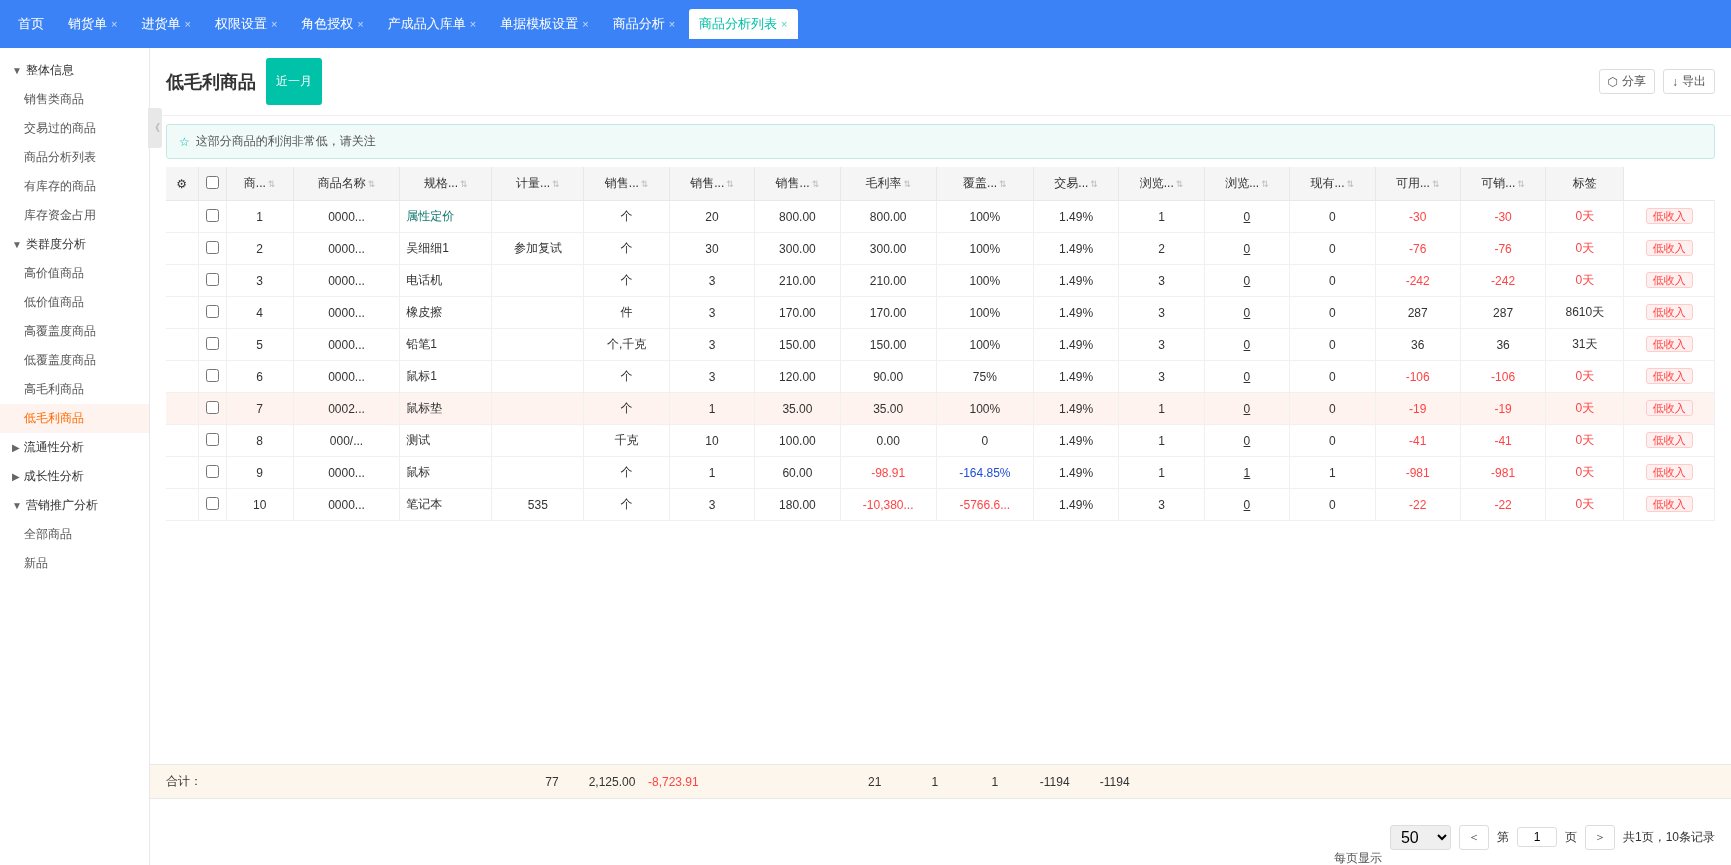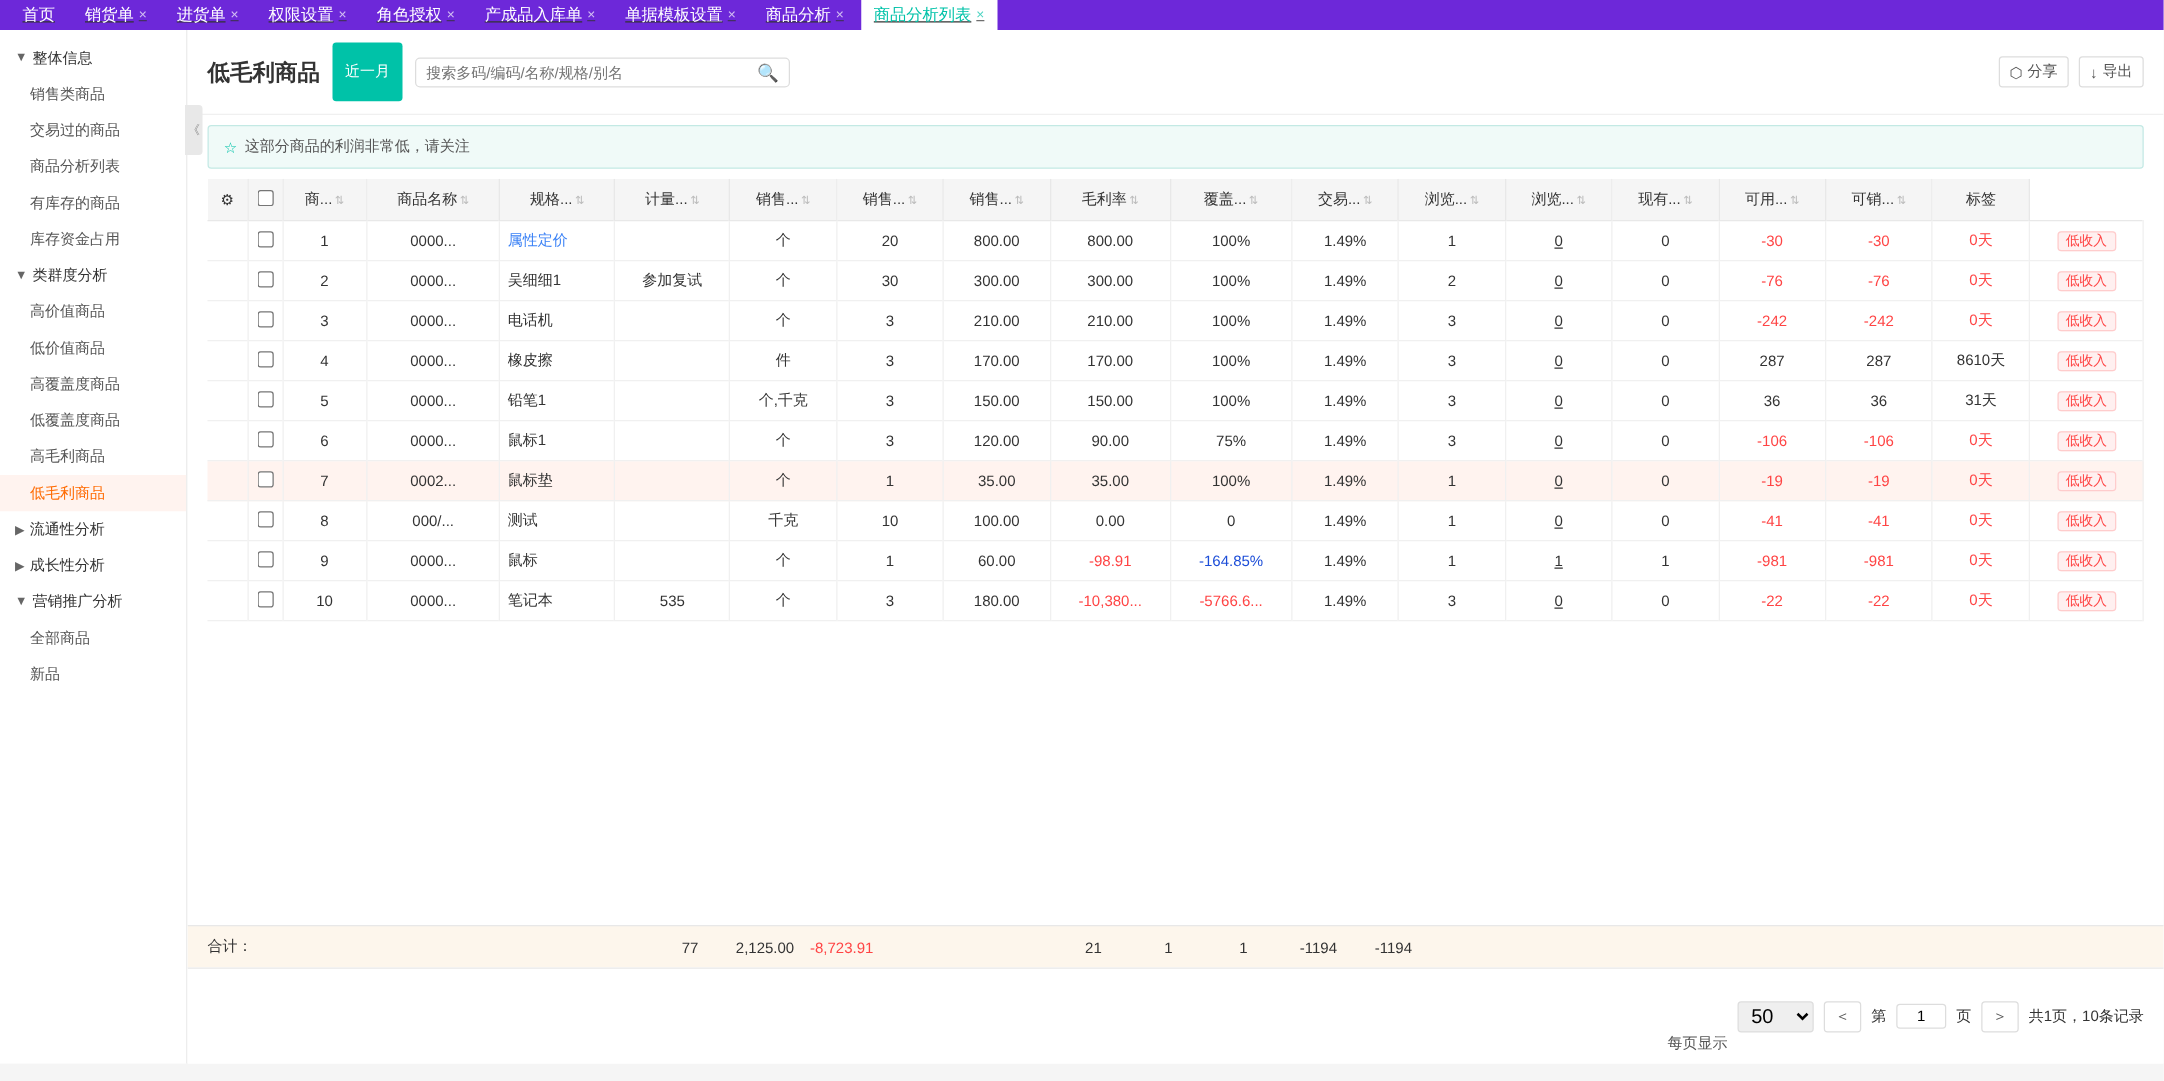--- a/index.html
+++ b/index.html
@@ -1,26 +1,25 @@
 <!DOCTYPE html>
 <html><head>
   <meta charset="utf-8">
   <style>
     * { margin: 0; padding: 0; box-sizing: border-box; }
     body { font-family: 'Microsoft YaHei', sans-serif; font-size: 12px; background: #f5f5f5; color: #333; overflow-x: hidden; }
 
     
     .top-nav {
-      background: #6d28d9;
-      display: flex;
-      align-items: center;
-      height: 24px;
+      background: #3b82f6;
+      display: flex;
+      align-items: center;
+      height: 48px;
       padding: 0 8px;
       gap: 4px;
-      text-decoration: underline;
     }
     .nav-item {
       color: #fff;
       padding: 6px 10px;
       cursor: pointer;
       font-size: 13px;
       white-space: nowrap;
       border-radius: 3px;
       display: flex;
       align-items: center;
@@ -347,24 +346,20 @@
     <div class="sidebar-item">新品</div>
   </div>
 
   <div class="collapse-btn">《</div>
 
   <div class="content">
 
     <div class="content-header">
       <span class="content-title">低毛利商品</span>
       <button class="tag-btn">近一月</button>
-      <div class="search-box">
-        <input type="text" placeholder="搜索多码/编码/名称/规格/别名" style="">
-        <span class="search-icon">🔍</span>
-      </div>
       <div class="header-actions">
         <button class="action-btn">
           <span>⬡</span>
           <span>分享</span>
         </button>
         <button class="action-btn">
           <span>↓</span>
           <span>导出</span>
         </button>
       </div>
@@ -398,21 +393,21 @@
             <th>可销...<span class="sort-icon">⇅</span></th>
             <th>标签</th>
           </tr>
         </thead>
         <tbody id="table-body">
         <tr>
       <td></td>
       <td><input type="checkbox" style=""></td>
       <td style="color:#333;">1</td>
       <td>0000...</td>
-      <td style="color:#3b82f6;text-align:left;">属性定价</td>
+      <td style="color:#0f766e;text-align:left;">属性定价</td>
       <td></td>
       <td>个</td>
       <td>20</td>
       <td>800.00</td>
       <td style="color:#333">800.00</td>
       <td style="color:#333">100%</td>
       <td>1.49%</td>
       <td>1</td>
       <td style="text-decoration:underline;">0</td>
       <td>0</td>

